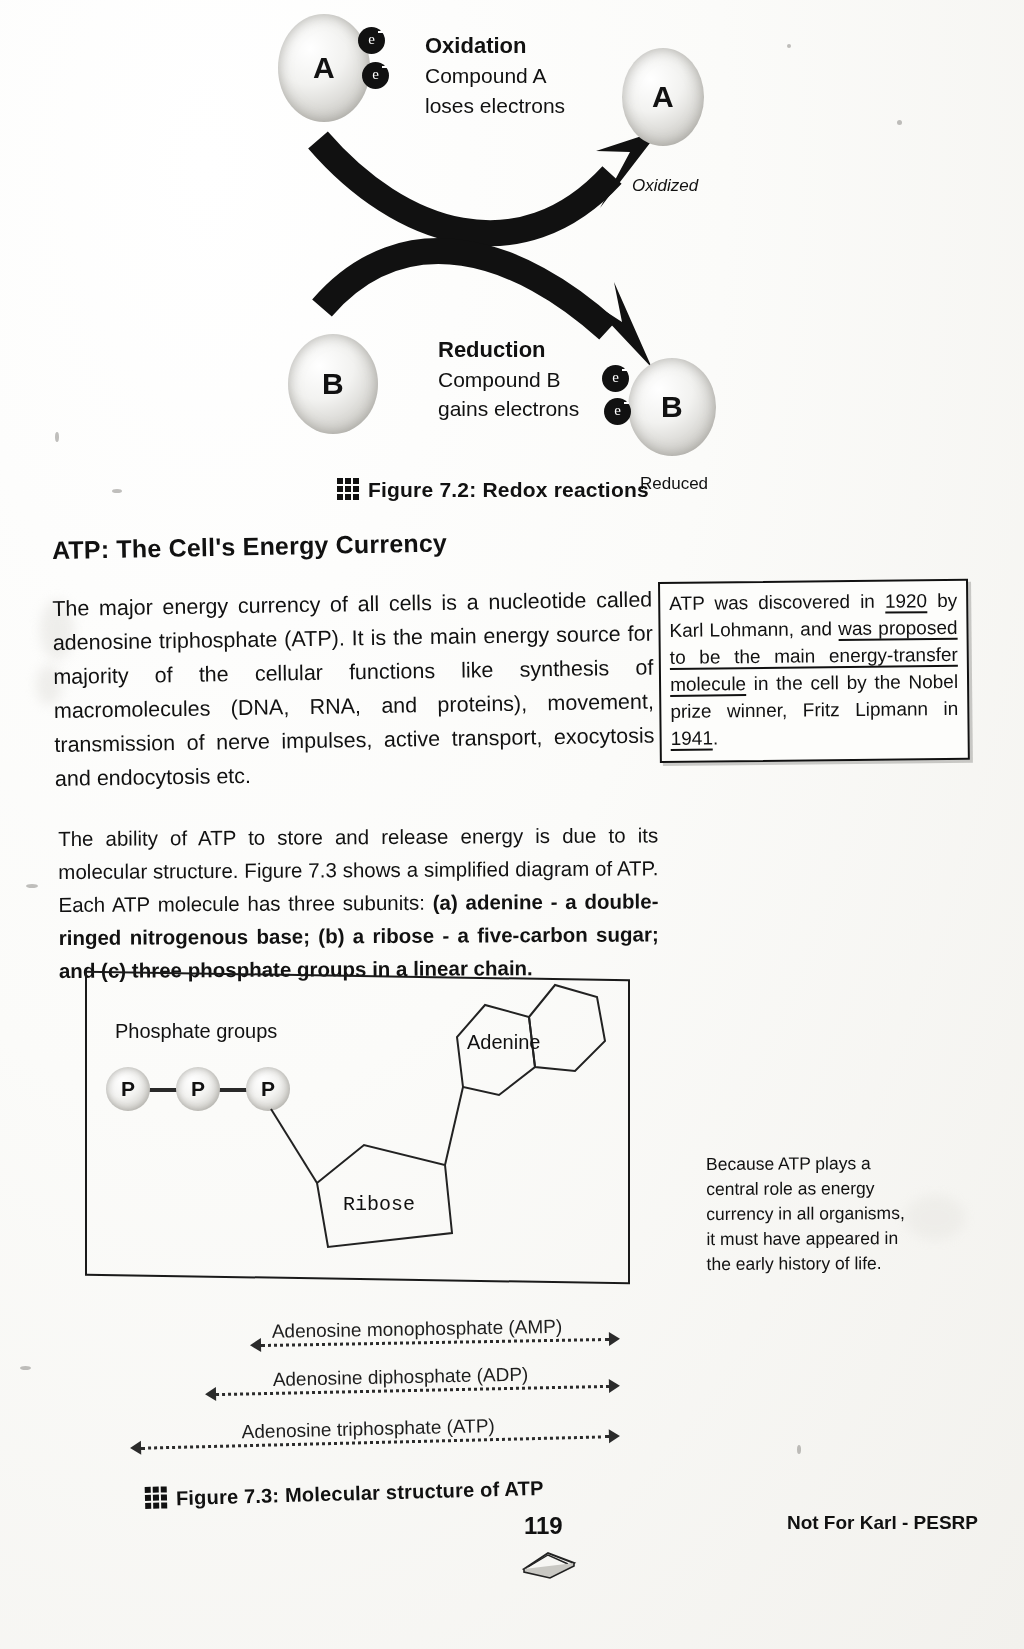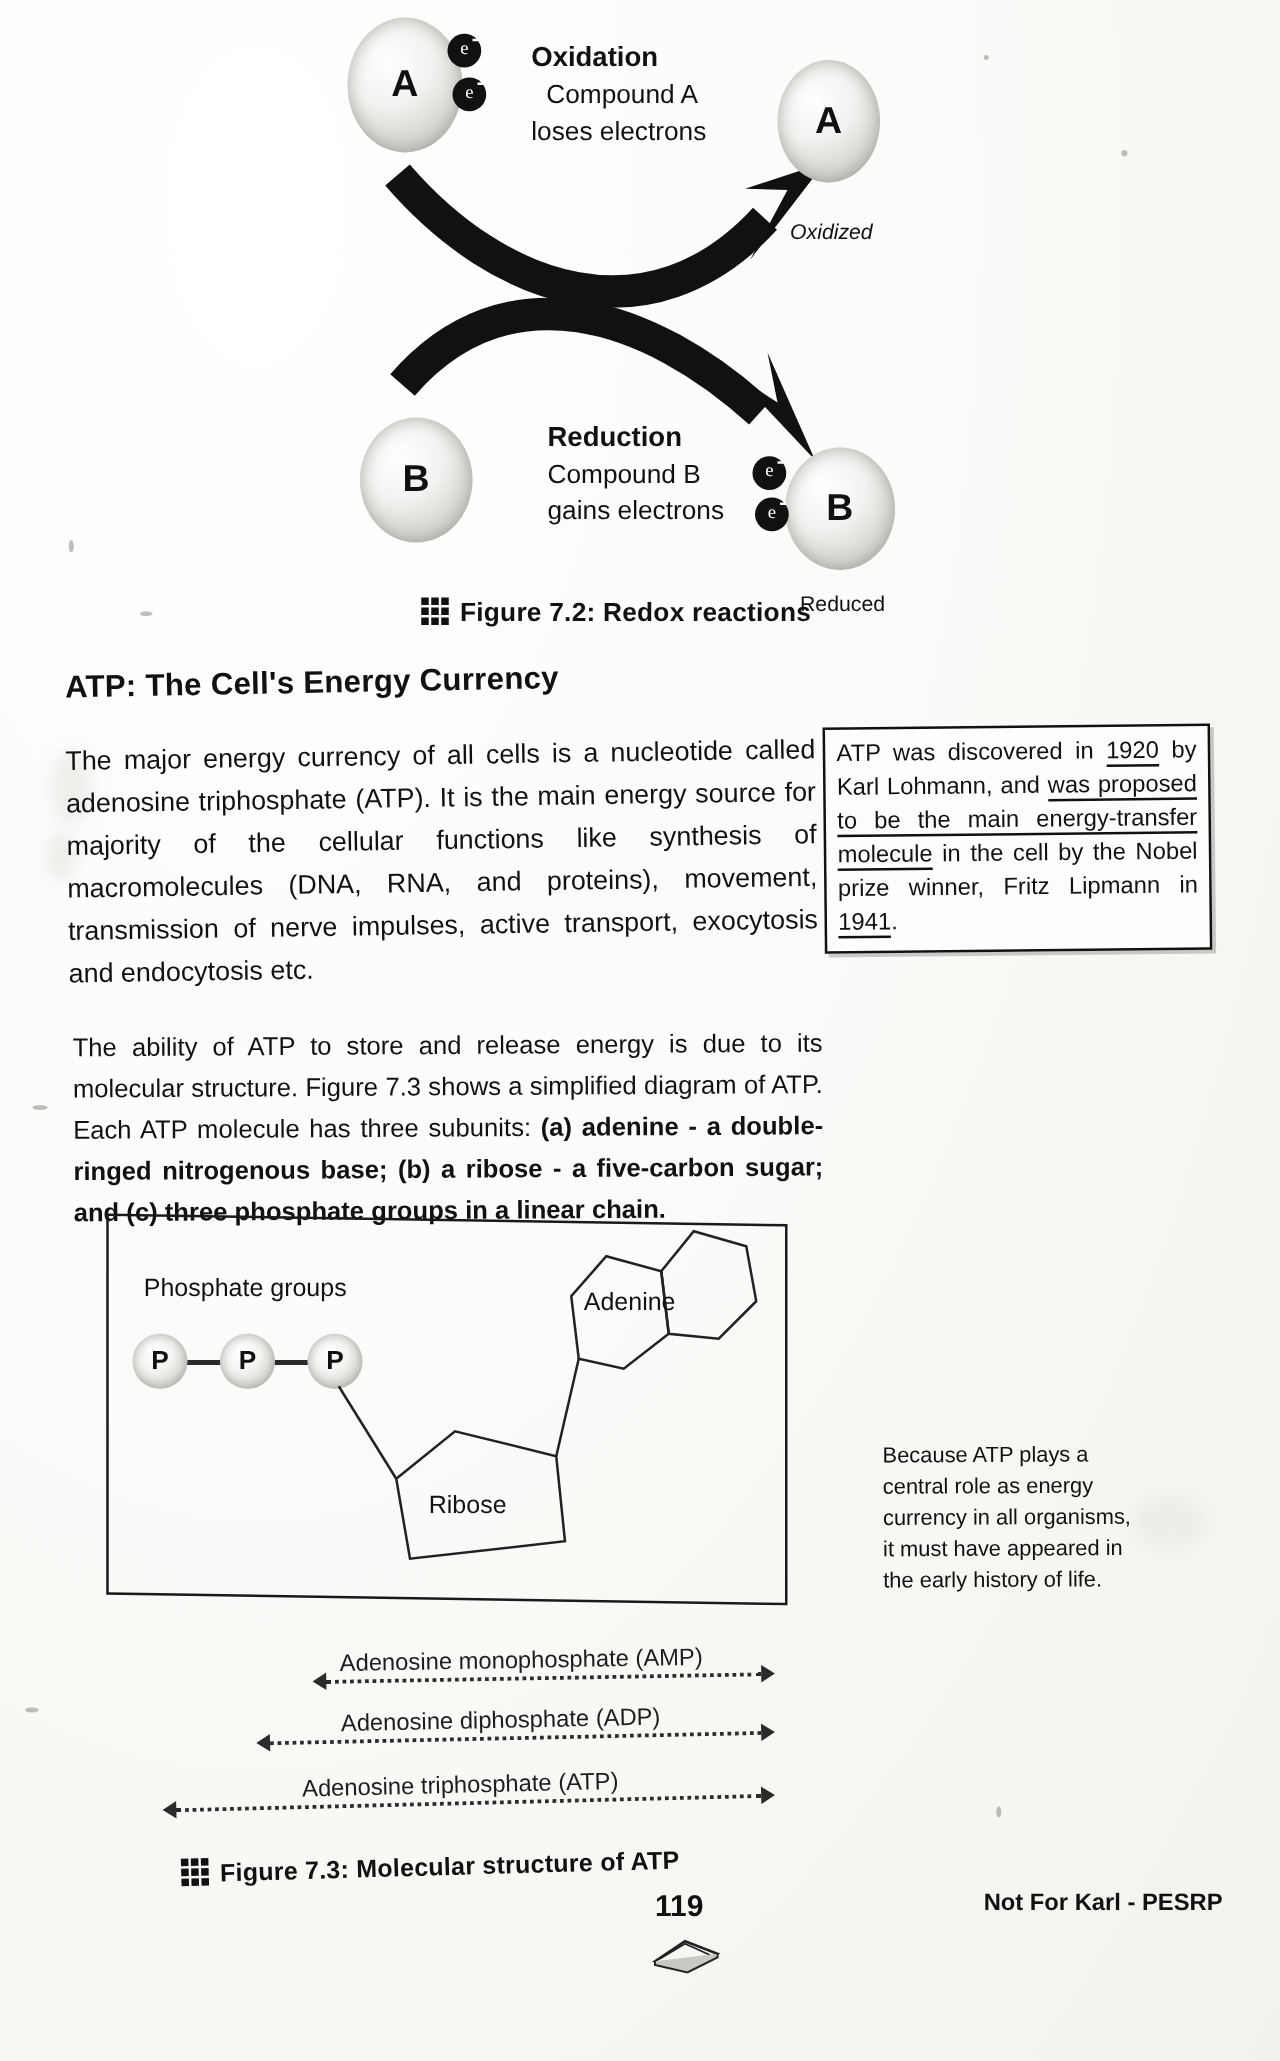--- a/index.html
+++ b/index.html
@@ -153,21 +153,21 @@
       <span>A</span>
     </div>
     <div class="elec" style="left:358px;top:27px;">
         <i>e</i>
       </div>
     <div class="elec" style="left:362px;top:62px;">
         <i>e</i>
       </div>
 
     <div class="lbl-bold" style="position:absolute;left:425px;top:33px;">Oxidation</div>
-    <div class="lbl" style="position:absolute;left:437px;top:64px;">Compound A</div>
+    <div class="lbl" style="position:absolute;left:425px;top:64px;">Compound A</div>
     <div class="lbl" style="position:absolute;left:425px;top:94px;">loses electrons</div>
 
     <div class="blob" style="left:622px;top:48px;width:82px;height:98px;">
       <span>A</span>
     </div>
     <div class="small-lbl" style="position:absolute;left:632px;top:176px;font-style:italic;">Oxidized</div>
 
     <div class="blob" style="left:288px;top:334px;width:90px;height:100px;">
       <span>B</span>
     </div>
@@ -229,21 +229,21 @@
 
       <polygon points="232,208 279,170 360,190 367,258 243,272" stroke="#222" stroke-width="2" fill="none"></polygon>
 
       <path d="M360,190 L378,112" stroke="#222" stroke-width="2" fill="none"></path>
 
       <polygon points="378,112 372,62 400,30 444,42 450,92 414,120" stroke="#222" stroke-width="2" fill="none"></polygon>
       <polygon points="444,42 470,10 512,22 520,66 490,96 450,92" stroke="#222" stroke-width="2" fill="none"></polygon>
     </svg>
 
     <div class="figtext" style="left:382px;top:56px;">Adenine</div>
-    <div class="figtext" style="left:258px;top:218px;">Ribose</div>
+    <div class="figtext" style="left:258px;top:218px;font-family:Liberation Mono, monospace;">Ribose</div>
   </div>
 
 
   <div class="brow" style="left:250px;top:1330px;width:370px;transform:rotate(-1deg);">
     <div class="atxt" style="left:22px;">Adenosine monophosphate (AMP)</div>
     <div class="dots" style="left:11px;width:348px;"></div>
     <div class="arrowL" style="left:0;"></div>
     <div class="arrowR" style="right:0;"></div>
   </div>
 

